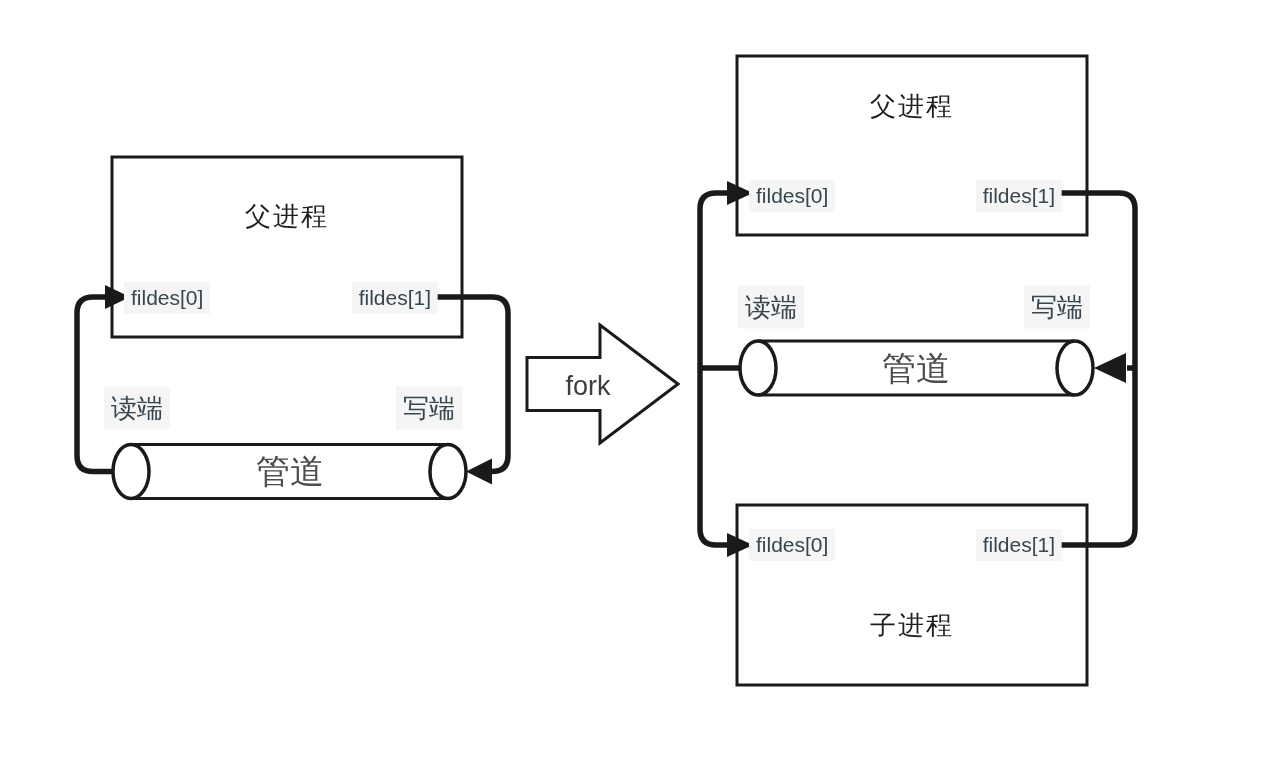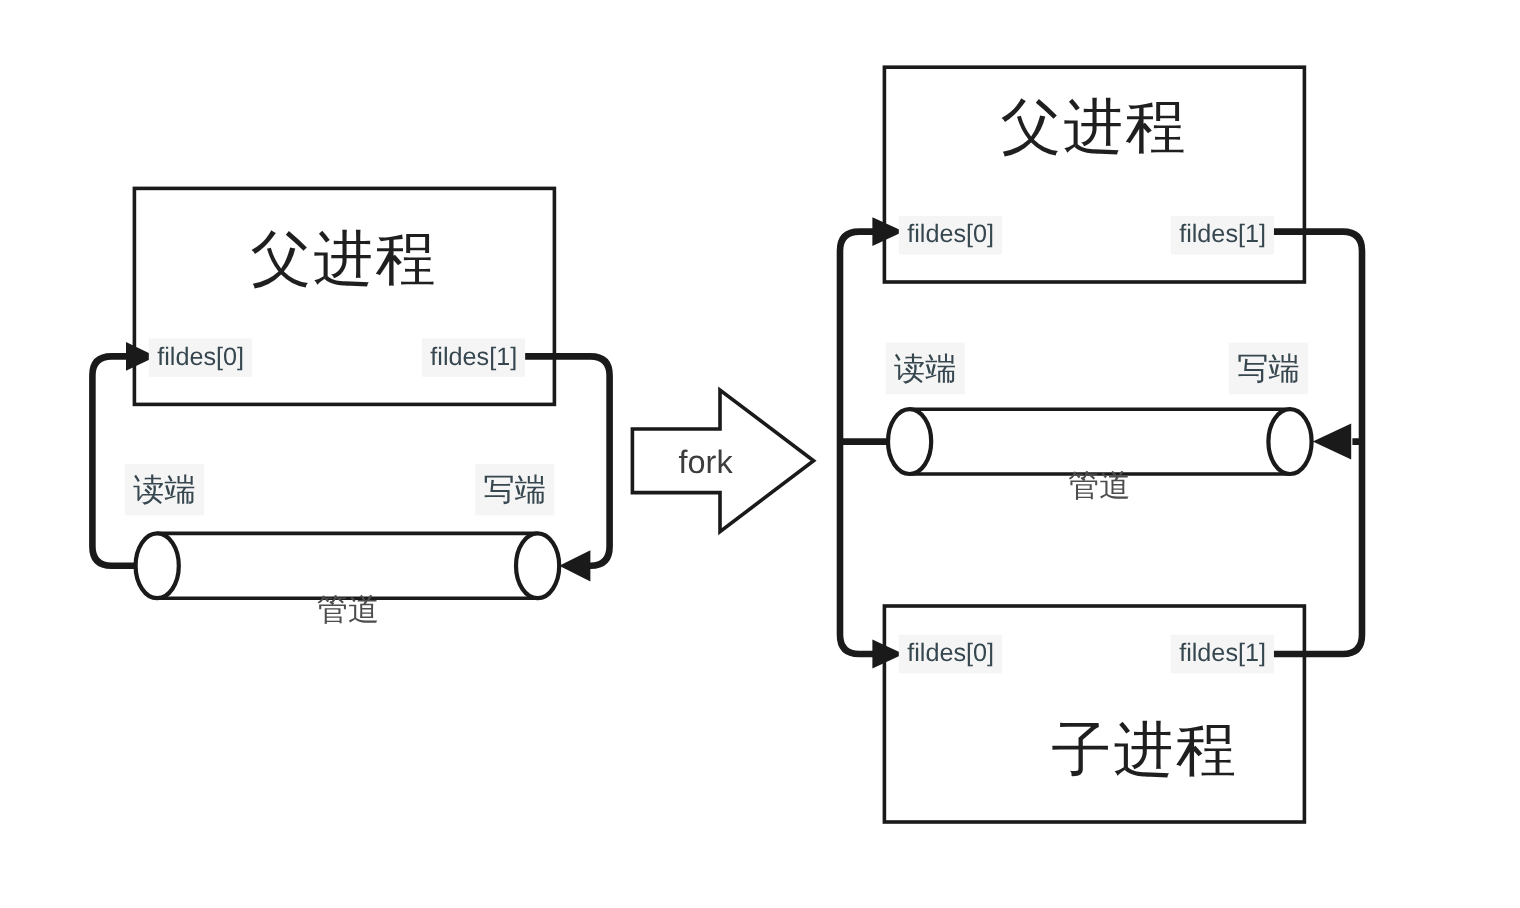--- a/index.html
+++ b/index.html
@@ -27,41 +27,40 @@
   .arrowhead{fill:var(--line);stroke:none;}
   .fork-shape{fill:#ffffff;stroke:var(--line);stroke-width:3;stroke-linejoin:miter;}
   .lbl{
     position:absolute;
     white-space:nowrap;
     transform:translate(0,-50%);
   }
   .lbl.center{transform:translate(-50%,-50%);}
   .lbl.right{transform:translate(-100%,-50%);}
   .title{
-    font-size:50px;
+    font-size:26px;
     color:var(--title-text);
     letter-spacing:2px;
   }
   .fd{
     font-size:21px;
     color:var(--label-text);
     background:var(--label-bg);
     padding:4px 7px;
   }
   .end-lbl{
     font-size:26px;
     color:var(--label-text);
     background:var(--label-bg);
     padding:4px 7px;
     font-family:Liberation Serif, serif;
   }
   .pipe-lbl{
-    font-size:26px;
+    font-size:34px;
     color:var(--secondary-text);
-    margin-top:36px;
   }
   .fork-lbl{
     font-size:27px;
     color:#3d3d3d;
   }
 </style>
 </head>
 <body>
 
 <div id="canvas">
@@ -121,14 +120,14 @@
   <span class="lbl center fork-lbl" style="left:588px;top:386px;">fork</span>
 
   <span class="lbl center title" style="left:912px;top:106px;">父进程</span>
   <span class="lbl fd" style="left:749px;top:196px;">fildes[0]</span>
   <span class="lbl right fd" style="left:1062px;top:196px;">fildes[1]</span>
   <span class="lbl end-lbl" style="left:738px;top:307px;">读端</span>
   <span class="lbl right end-lbl" style="left:1090px;top:307px;">写端</span>
   <span class="lbl center pipe-lbl" style="left:916px;top:369px;">管道</span>
   <span class="lbl fd" style="left:749px;top:545px;">fildes[0]</span>
   <span class="lbl right fd" style="left:1062px;top:545px;">fildes[1]</span>
-  <span class="lbl center title" style="left:912px;top:625px;margin-left:42px;">子进程</span>
+  <span class="lbl center title" style="left:912px;top:625px;">子进程</span>
 </div>
 
 </body></html>

